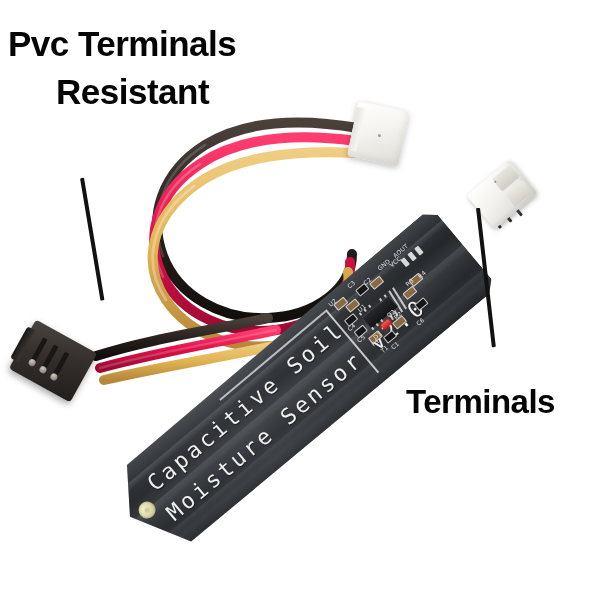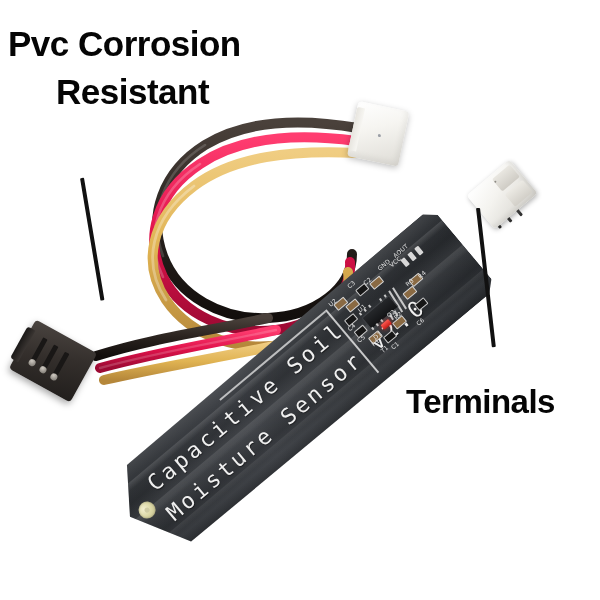--- a/index.html
+++ b/index.html
@@ -363,17 +363,17 @@
       <div class="dupont-hole" style="left:14px;top:36px;"></div>
       <div class="dupont-hole" style="left:27px;top:37px;"></div>
       <div class="dupont-hole" style="left:40px;top:38px;"></div>
     </div>
     <div id="dupont-face"></div>
   </div>
 
   <div class="leader" id="leader-left"></div>
   <div class="leader" id="leader-right"></div>
 
-  <div class="anno" id="label-pvc-line1">Pvc Corrosion</div>
+  <div class="anno" id="label-pvc-line1">Pvc Terminals</div>
   <div class="anno" id="label-terminals">Terminals</div>
   <div class="anno" id="label-pvc-line2">Resistant</div>
 
 </div>
 
 </body></html>

